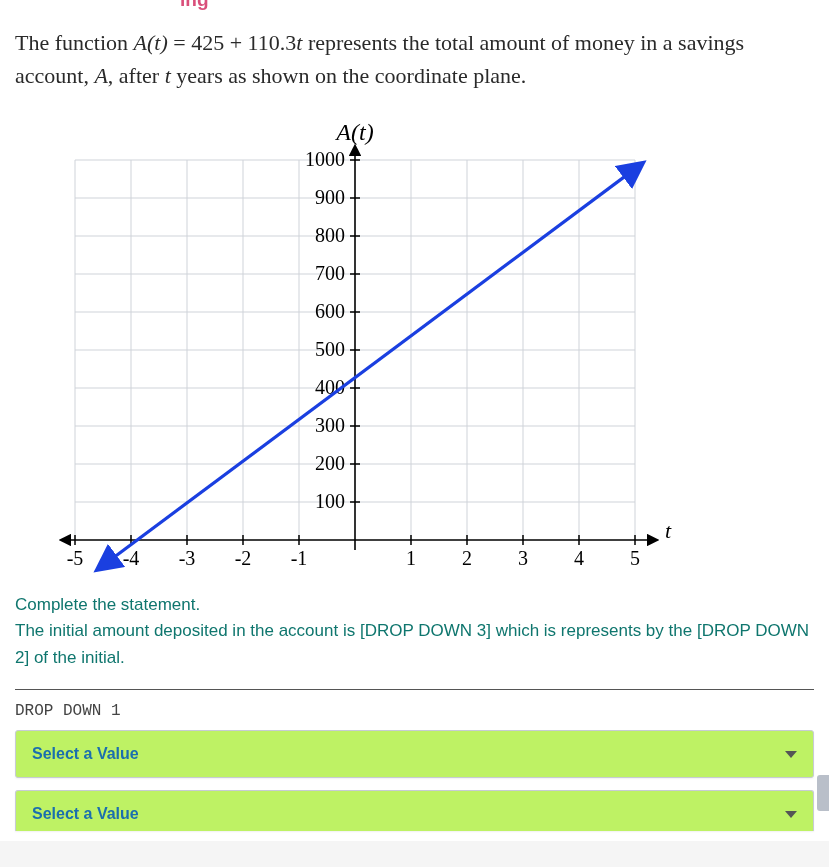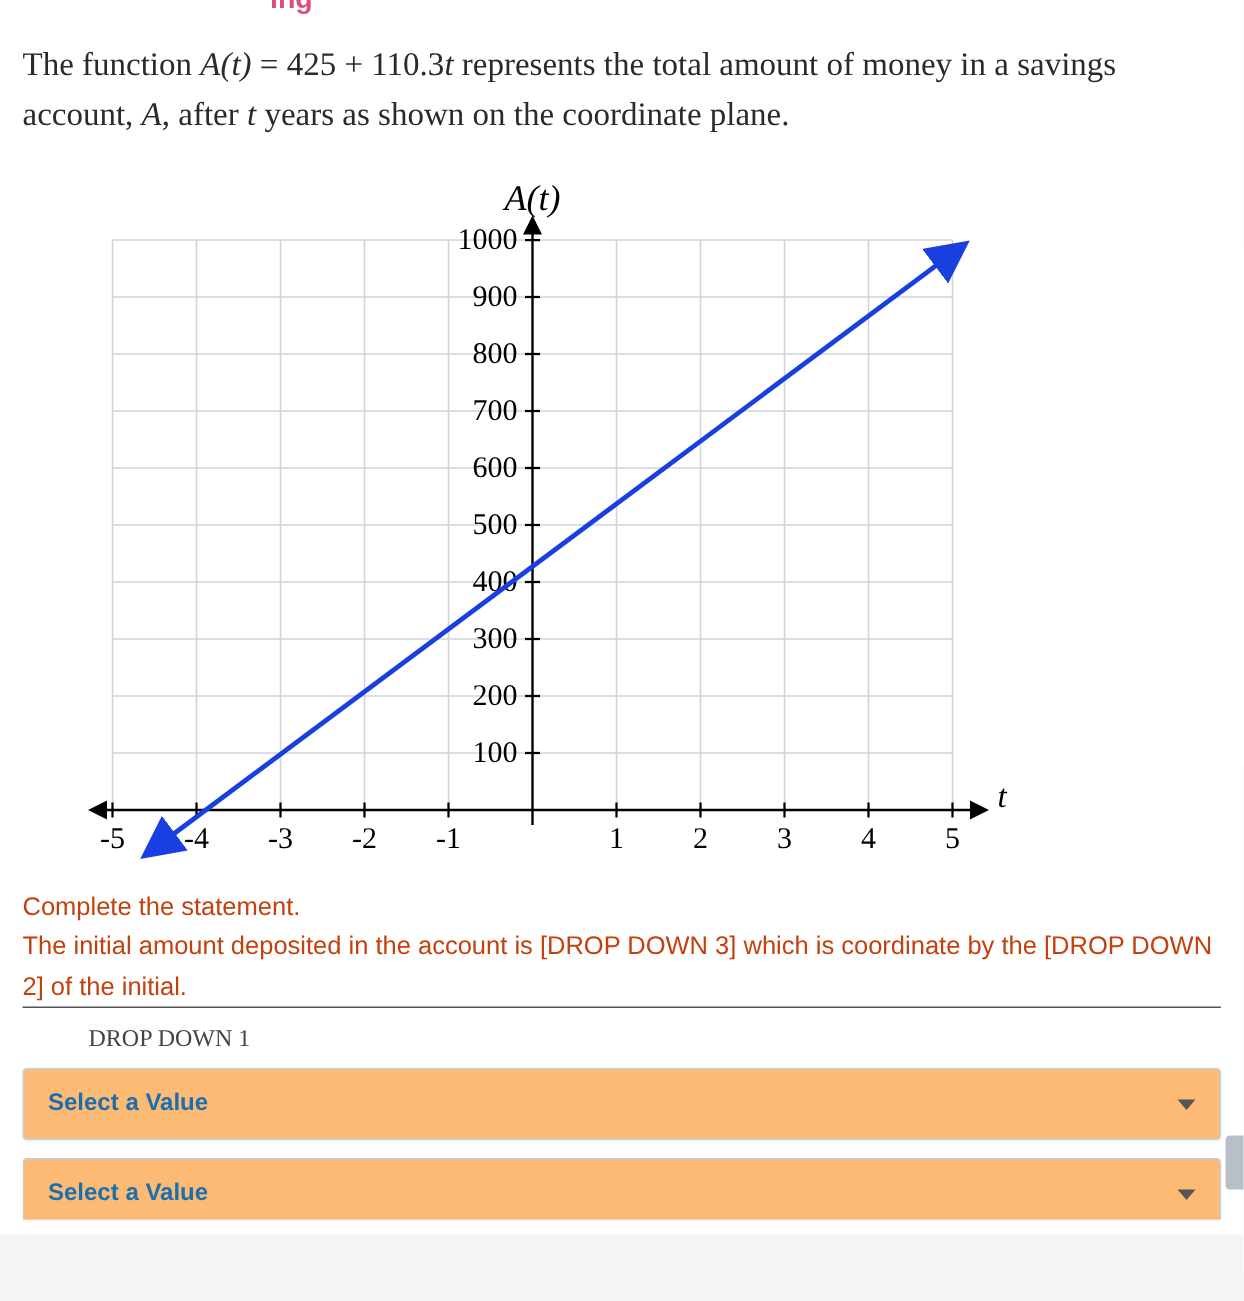--- a/index.html
+++ b/index.html
@@ -37,37 +37,37 @@
     .chart-area {
       width: 640px;
       height: 470px;
       margin: 10px 0 10px 20px;
       position: relative;
     }
     .chart-area svg { display: block; }
     .stmt {
       font-family: Arial, Helvetica, sans-serif;
       font-size: 17px;
-      color: #c2410c;
+      color: #0f766e;
       line-height: 1.55;
       margin-top: 12px;
+      padding-bottom: 18px;
       border-bottom: 1px solid #555;
     }
     .dd-section {
       margin-top: 12px;
     }
     .dd-label {
-      font-family: Liberation Serif, serif;
+      font-family: Liberation Mono, monospace;
       font-size: 16px;
       color: #444;
       margin-bottom: 10px;
-      margin-left: 44px;
     }
     .dd-select {
-      background: #fdba74;
+      background: #bef264;
       border: 1px solid #c7cbd4;
       border-radius: 3px;
       padding: 14px 16px;
       font-family: Arial, Helvetica, sans-serif;
       font-size: 16px;
       font-weight: 600;
       color: #1b6fae;
       display: flex;
       justify-content: space-between;
       align-items: center;
@@ -196,21 +196,21 @@
 
       <text x="320" y="30" font-family="Times New Roman, serif" font-style="italic" font-size="24" text-anchor="middle">A(t)</text>
       <text x="630" y="428" font-family="Times New Roman, serif" font-style="italic" font-size="22">t</text>
 
       <line x1="70" y1="454" x2="600" y2="58.9" stroke="#1a3fe0" stroke-width="3.2" marker-end="url(#arrB)" marker-start="url(#arrB)"></line>
     </svg>
   </div>
 
   <div class="stmt">
     <span>Complete the statement.</span><br>
-    <span>The initial amount deposited in the account is </span><span>[DROP DOWN 3]</span><span> which is coordinate by the </span><span>[DROP DOWN 2]</span><span> of the initial.</span>
+    <span>The initial amount deposited in the account is </span><span>[DROP DOWN 3]</span><span> which is represents by the </span><span>[DROP DOWN 2]</span><span> of the initial.</span>
   </div>
 
   <div class="dd-section">
     <div class="dd-label">DROP DOWN 1</div>
     <div class="dd-select">
       <span>Select a Value</span>
       <span class="caret"></span>
     </div>
   </div>
 

